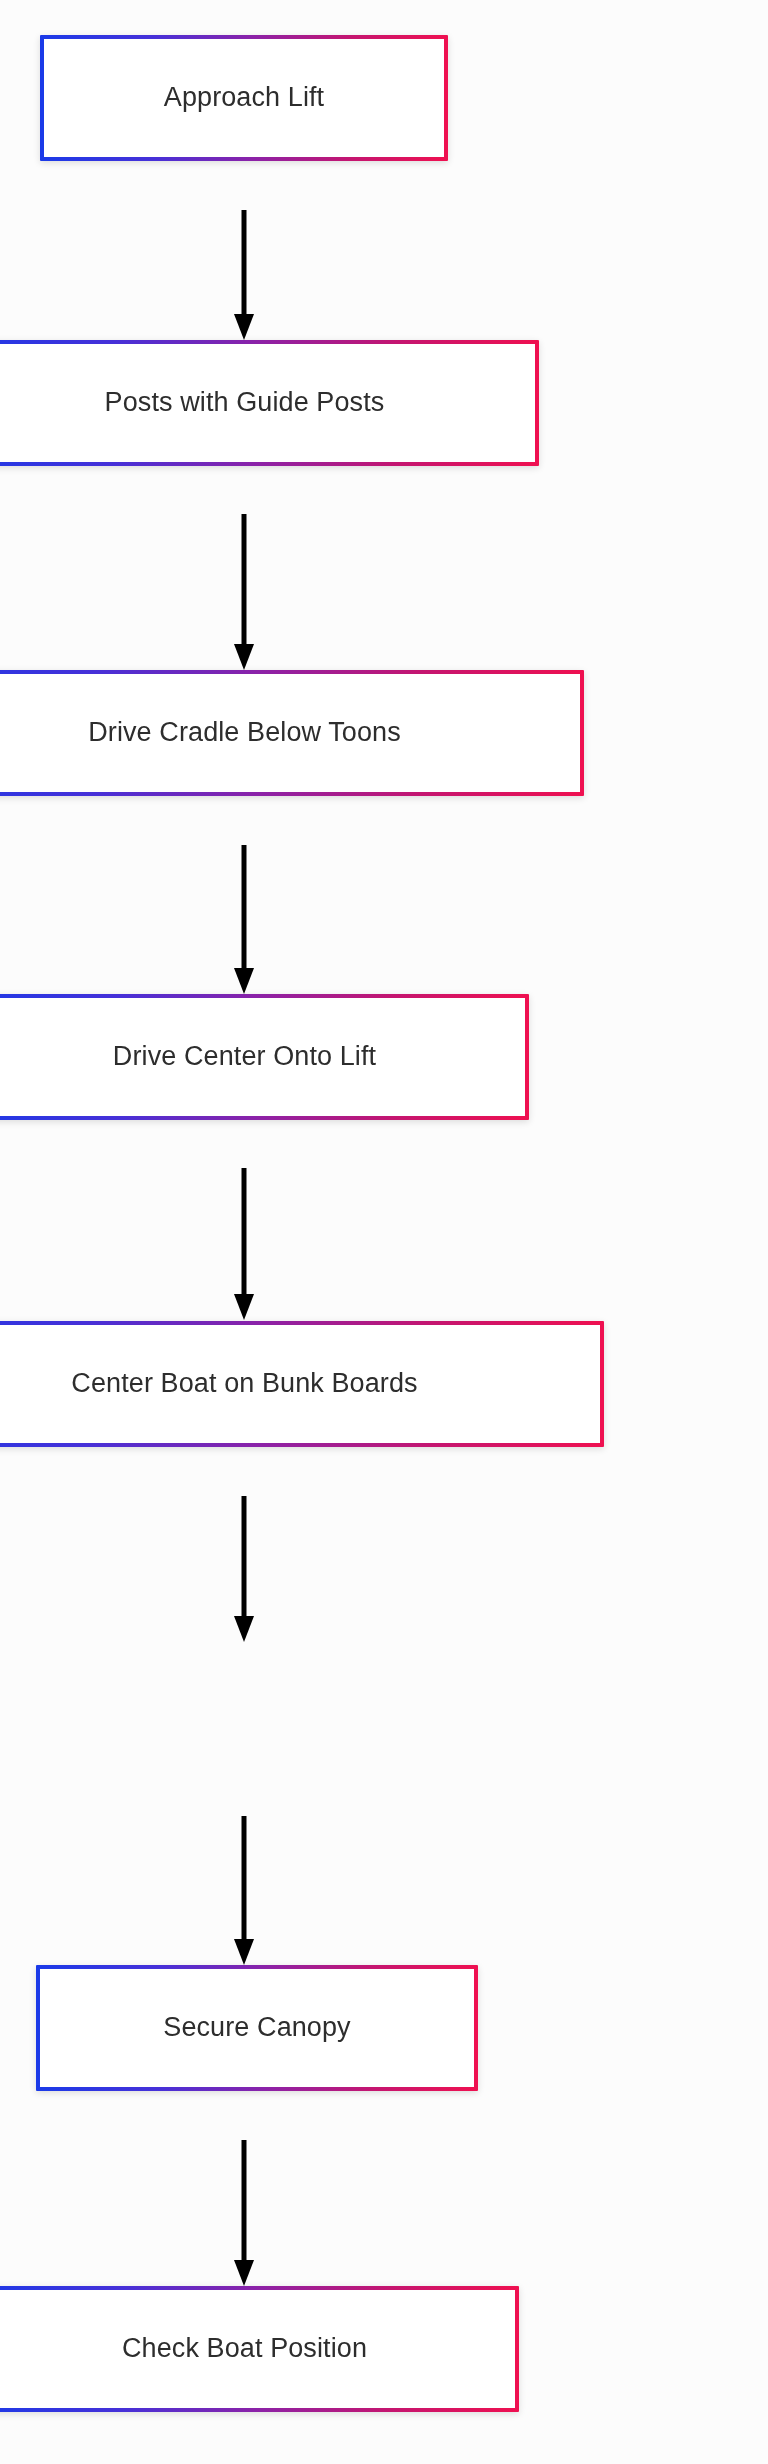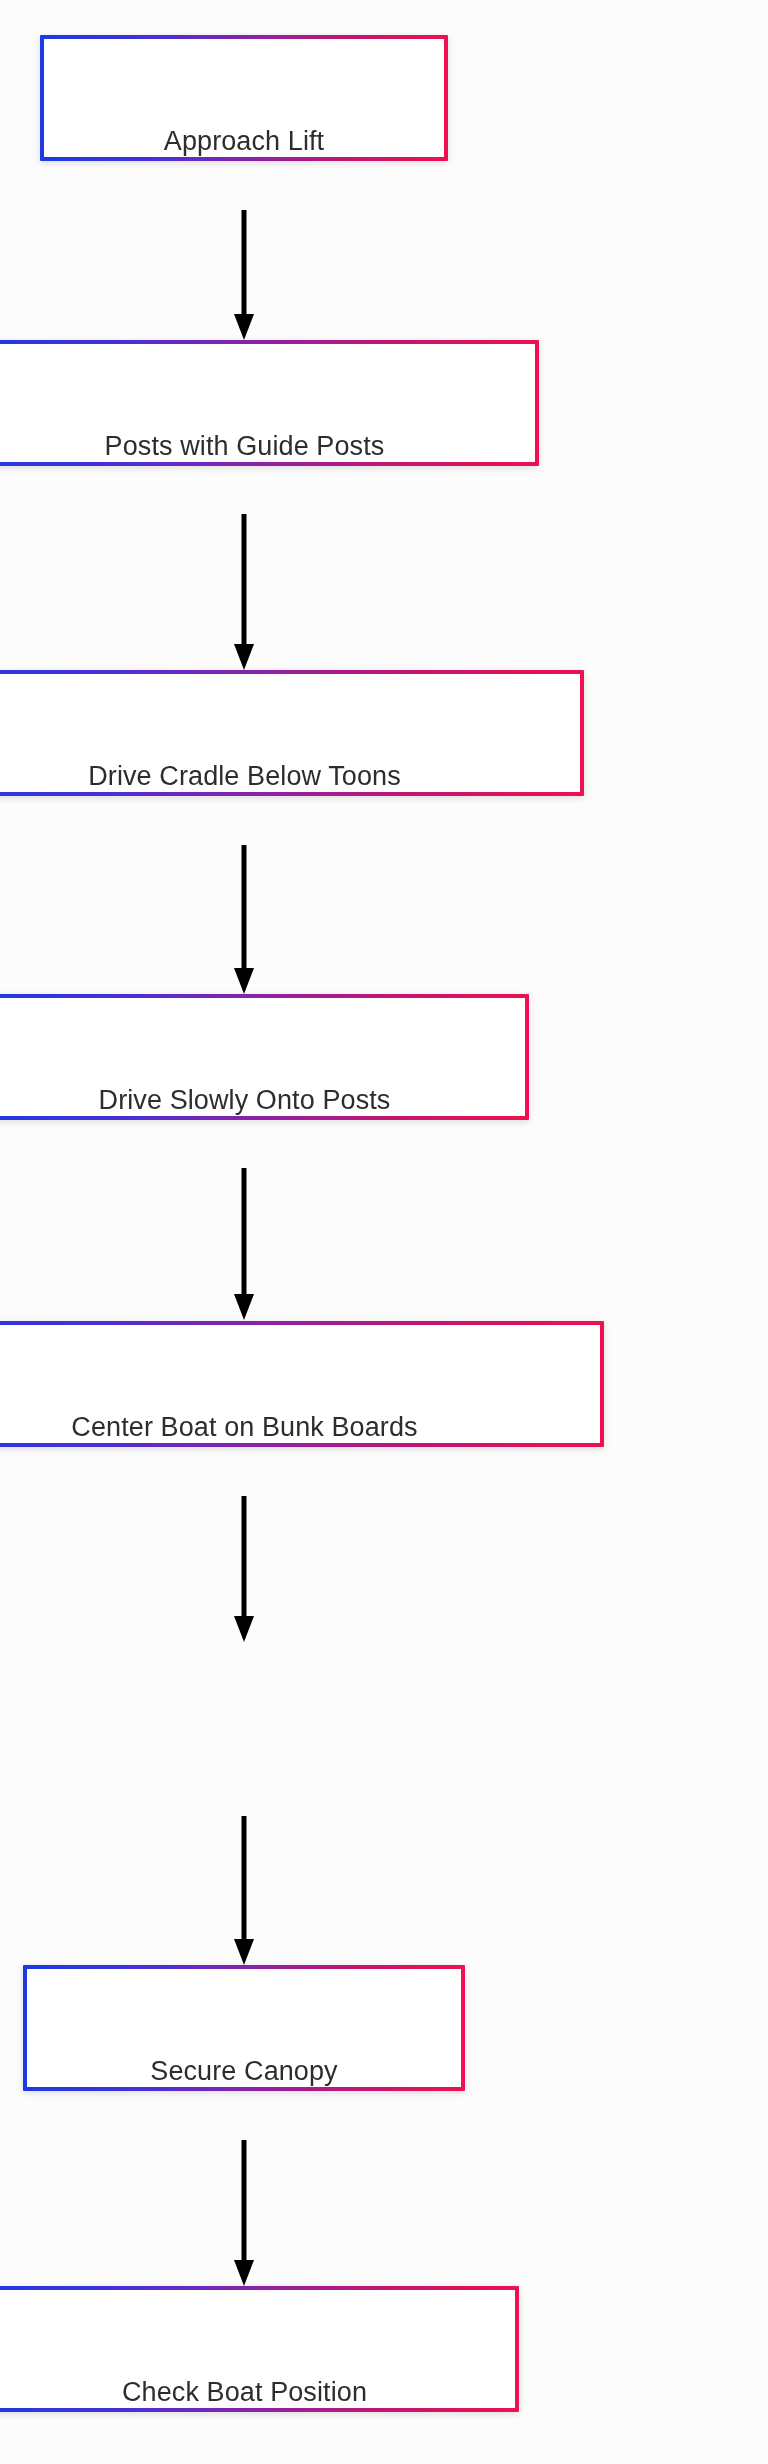--- a/index.html
+++ b/index.html
@@ -29,21 +29,21 @@
     background: #ffffff;
     border: 4px solid transparent;
     border-radius: 1px;
     background-image:
       linear-gradient(#ffffff, #ffffff),
       linear-gradient(90deg, #1a3ae8 0%, #4630d8 28%, #8b22a8 52%, #c41570 76%, #ef1050 100%);
     background-origin: border-box;
     background-clip: padding-box, border-box;
     box-shadow: 0 2px 7px rgba(0, 0, 0, 0.13);
     display: flex;
-    align-items: flex-end;
+    align-items: center;
     justify-content: center;
   }
 
   .node-label {
     color: #2d2d2d;
     font-size: 27px;
     font-weight: 400;
     line-height: 1.15;
     letter-spacing: 0.1px;
     text-align: center;
@@ -112,24 +112,24 @@
     <div class="node" style="width: 408px; height: 126px; left: 40px; top: 35px;">
       <span class="node-label">Approach Lift</span>
     </div>
     <div class="node" style="width: 589px; height: 126px; left: -50px; top: 340px;">
       <span class="node-label">Posts with Guide Posts</span>
     </div>
     <div class="node" style="width: 679px; height: 126px; left: -95px; top: 670px;">
       <span class="node-label">Drive Cradle Below Toons</span>
     </div>
     <div class="node" style="width: 569px; height: 126px; left: -40px; top: 994px;">
-      <span class="node-label">Drive Slowly Onto Posts</span>
+      <span class="node-label">Drive Center Onto Lift</span>
     </div>
     <div class="node" style="width: 719px; height: 126px; left: -115px; top: 1321px;">
       <span class="node-label">Center Boat on Bunk Boards</span>
     </div>
-    <div class="node" style="width: 442px; height: 126px; left: 23px; top: 1965px;">
+    <div class="node" style="width: 442px; height: 126px; left: 36px; top: 1965px;">
       <span class="node-label">Secure Canopy</span>
     </div>
     <div class="node" style="width: 549px; height: 126px; left: -30px; top: 2286px;">
       <span class="node-label">Check Boat Position</span>
     </div>
   </div>
 
 </body></html>

